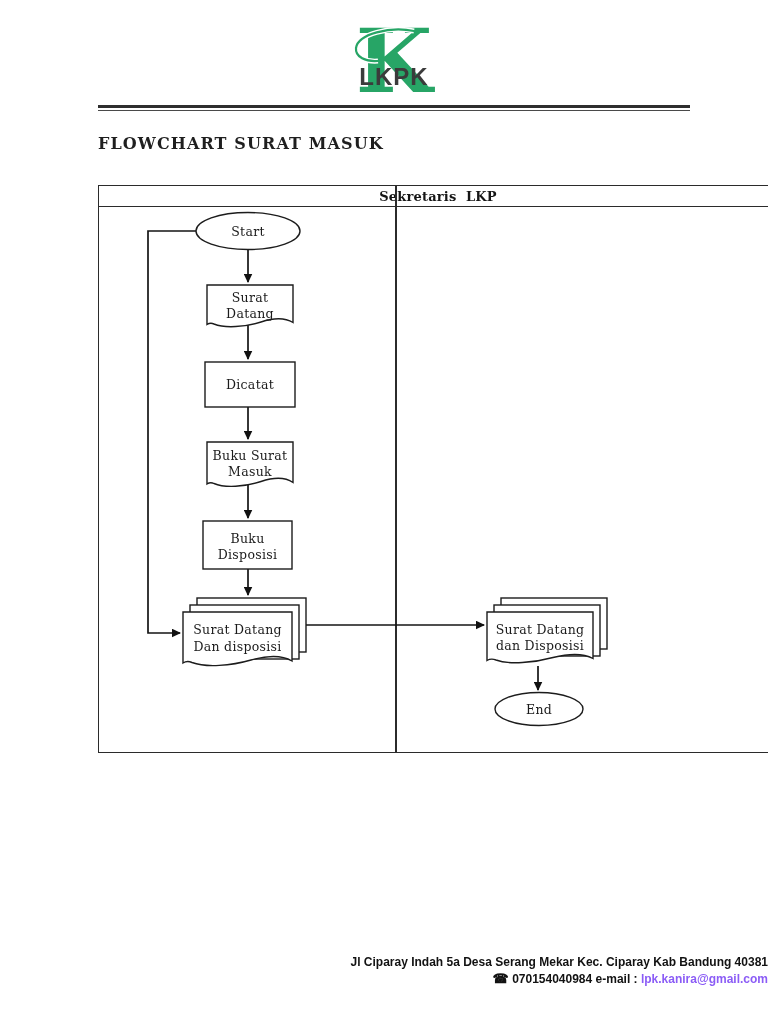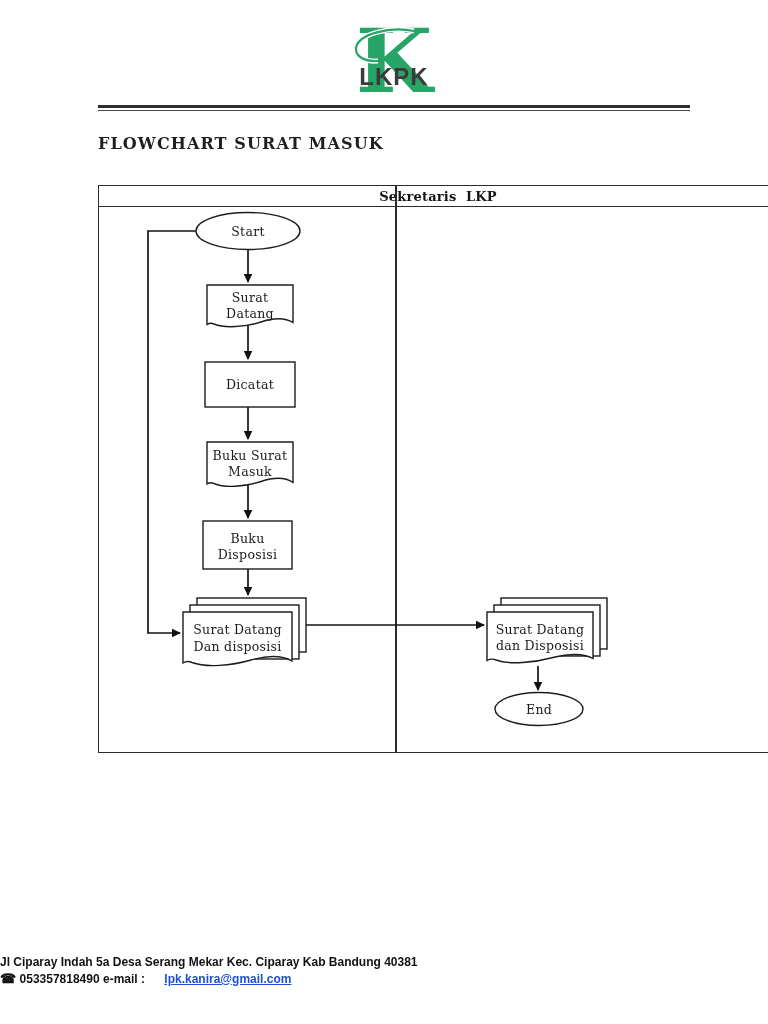--- a/index.html
+++ b/index.html
@@ -66,24 +66,24 @@
   .flow-svg .line  { fill: none; stroke: #141414; stroke-width: 1.7; }
   .flow-svg text {
     font-family: "DejaVu Serif", "Liberation Serif", serif;
     font-size: 12.5px;
     fill: #1b1b1b;
     text-anchor: middle;
     letter-spacing: 0.3px;
   }
 
   
-  .footer { left: 0; top: 955px; width: 768px; text-align: left;
+  .footer { left: 0; top: 955px; width: 768px; text-align: right;
     font-weight: bold; font-size: 12px; line-height: 15.5px; color: #121212; }
   .footer .phone-glyph { font-size: 13px; }
-  .email-link { color: #1d4ed8; text-decoration: underline; cursor: pointer; margin-left: 16px; }
+  .email-link { color: #8b5cf6; cursor: pointer; }
 </style>
 </head>
 <body>
 
 <div class="abs logo-svg">
   <svg width="132" height="84" viewBox="0 0 132 84">
     <text x="66" y="74" text-anchor="middle" style="font-family:'DejaVu Serif','Liberation Serif',serif;font-weight:bold;font-size:88px;fill:#27a566;">K</text>
     <path d="M86,13 C62,8 30,16 28,30 C27,39 38,44 50,43" fill="none" stroke="#ffffff" stroke-width="5"></path>
     <path d="M86,13 C62,8 30,16 28,30 C27,39 38,44 50,43" fill="none" stroke="#27a566" stroke-width="2.2" stroke-linecap="round"></path>
   </svg>
@@ -167,17 +167,17 @@
   <g>
     <ellipse class="shape" cx="441" cy="503" rx="44" ry="16.5"></ellipse>
     <text x="441" y="507.5">End</text>
   </g>
 </svg>
 
 <div class="abs footer">
   <div>Jl Ciparay Indah 5a Desa Serang Mekar Kec. Ciparay Kab Bandung 40381</div>
   <div>
     <span class="phone-glyph">☎</span>
-    <span>053357818490</span>
+    <span>070154040984</span>
     <span>e-mail :</span>
     <a class="email-link">lpk.kanira@gmail.com</a>
   </div>
 </div>
 
 </body></html>

